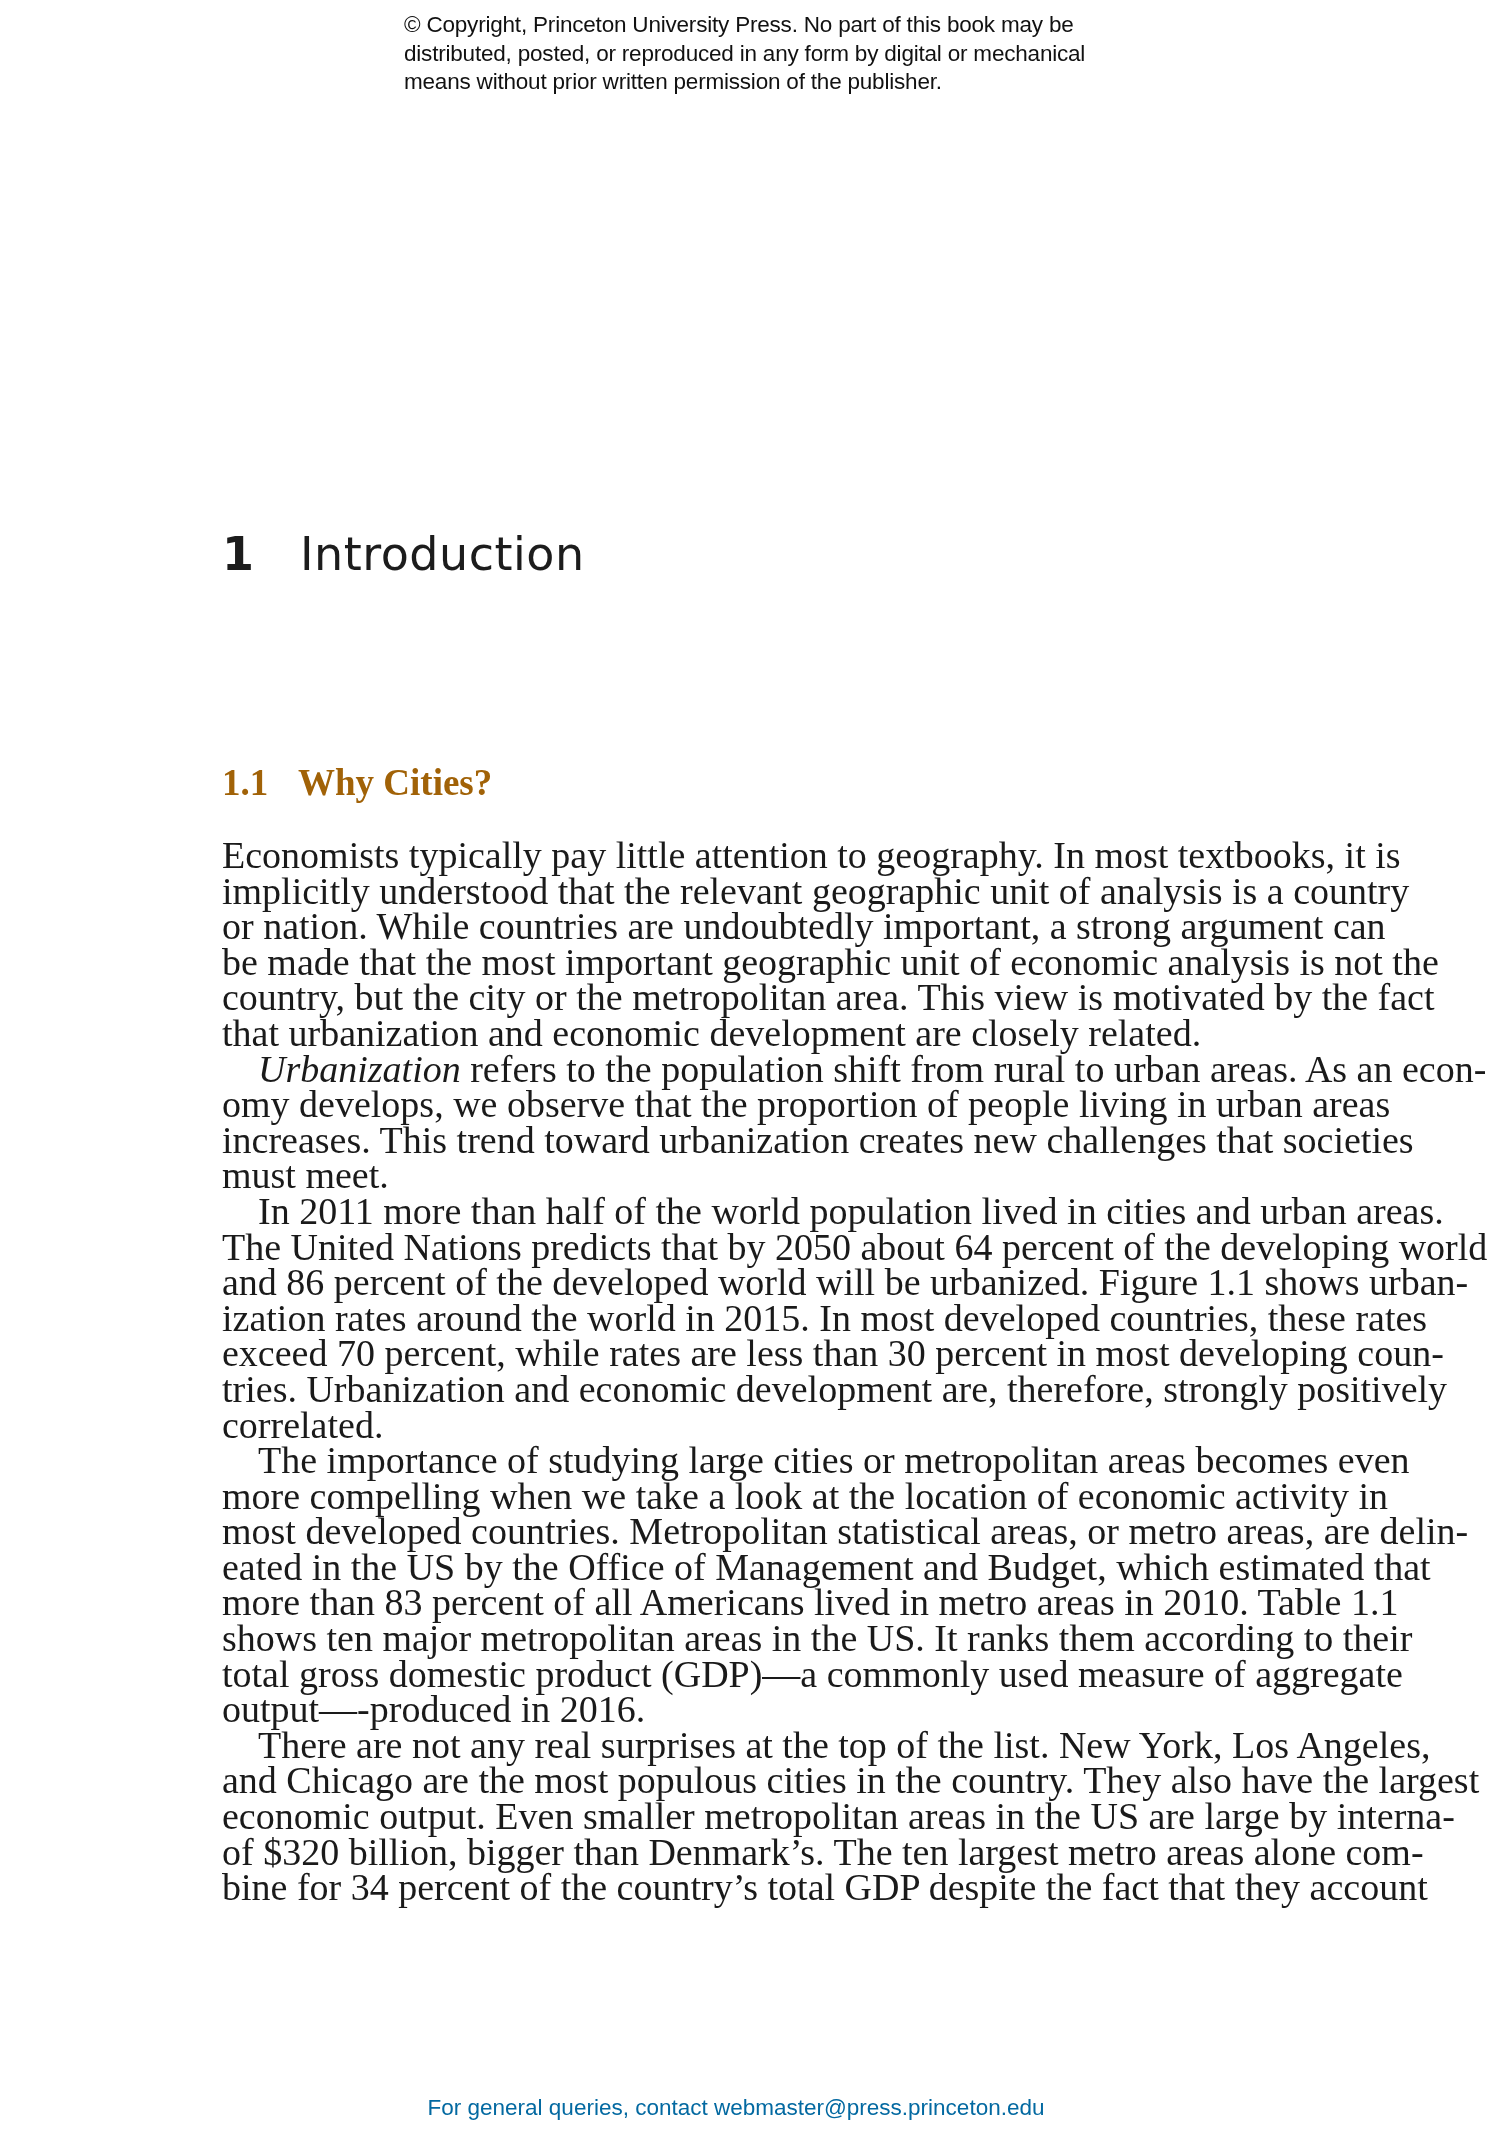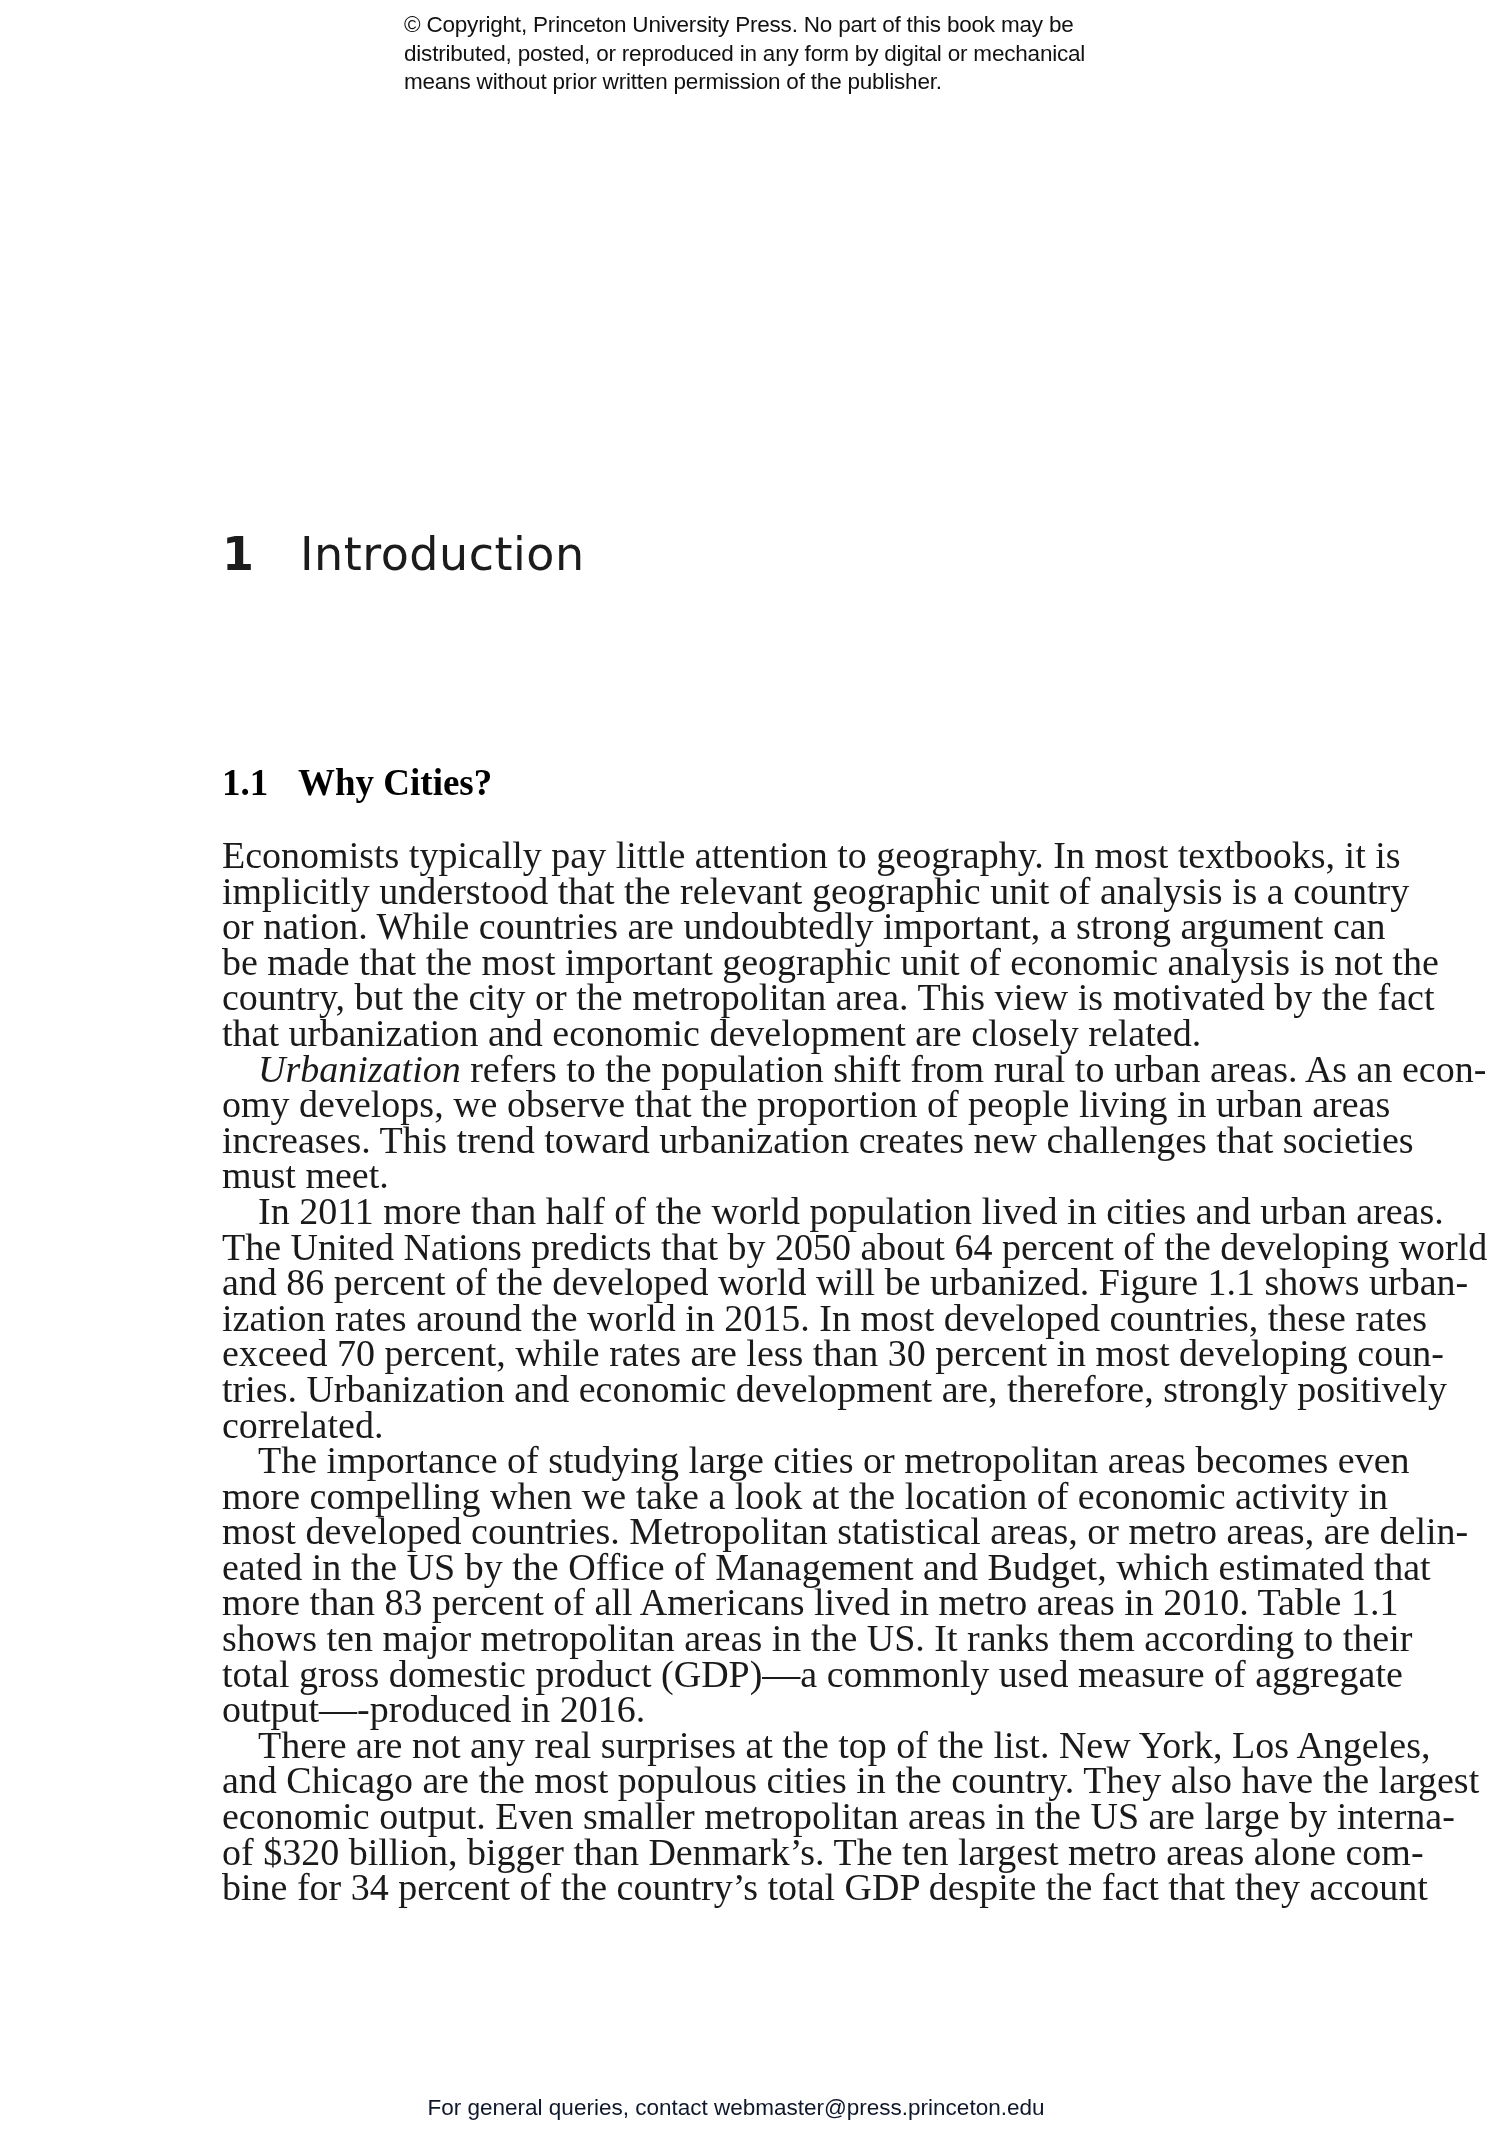--- a/index.html
+++ b/index.html
@@ -44,21 +44,21 @@
       width: 78px;
     }
     .section-title {
       position: absolute;
       left: 222px;
       top: 760px;
       font-family: "Liberation Serif", serif;
       font-weight: bold;
       font-size: 37px;
       line-height: 46px;
-      color: #000000;
+      color: #a16207;
       white-space: nowrap;
     }
     .section-title .num {
       display: inline-block;
       width: 76px;
     }
     .body-text {
       position: absolute;
       left: 222px;
       top: 838px;
@@ -87,21 +87,21 @@
     }
     .footer {
       position: absolute;
       left: 0;
       width: 1472px;
       top: 2094px;
       text-align: center;
       font-family: "Liberation Sans", sans-serif;
       font-size: 22.5px;
       line-height: 28px;
-      color: #0f172a;
+      color: #0369a1;
       white-space: nowrap;
     }
   </style>
 </head>
 <body>
 
 <div class="notice">
   <div>© Copyright, Princeton University Press. No part of this book may be</div>
   <div>distributed, posted, or reproduced in any form by digital or mechanical</div>
   <div>means without prior written permission of the publisher.</div>

